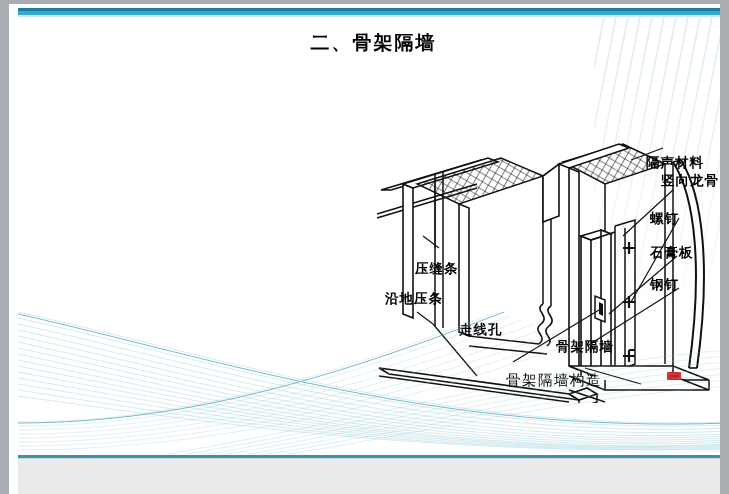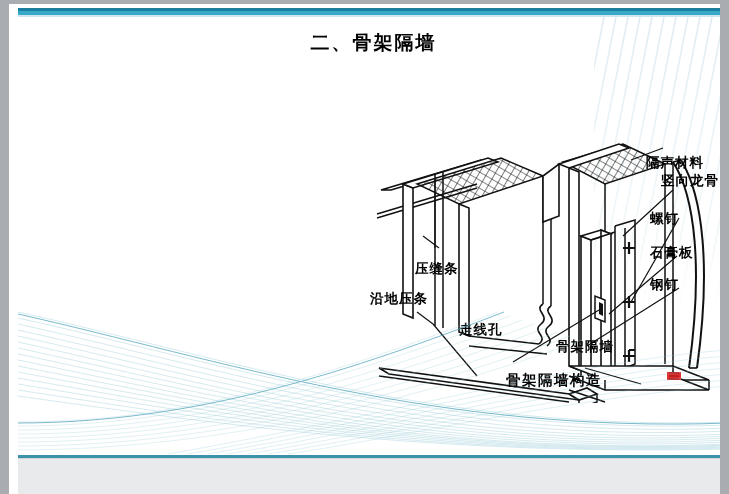--- a/index.html
+++ b/index.html
@@ -63,27 +63,27 @@
     position:absolute;font-size:13.5px;font-weight:bold;color:#000;
     white-space:nowrap;letter-spacing:1px;
     font-family:"Liberation Serif","DejaVu Serif",serif;
   }
   #lbl-0{left:628px;top:146px;}
   #lbl-1{left:628px;top:164px;margin-left:15px;}
   #lbl-2{left:632px;top:202px;}
   #lbl-3{left:632px;top:236px;}
   #lbl-4{left:632px;top:268px;}
   #lbl-5{left:397px;top:220px;margin-top:32px;}
-  #lbl-6{left:352px;top:282px;text-align:right;}
+  #lbl-6{left:367px;top:282px;text-align:right;}
   #lbl-7{left:441px;top:313px;text-align:right;}
   #lbl-8{left:538px;top:330px;}
 
   #caption{
     position:absolute;left:488px;top:363px;
-    font-size:14.5px;font-weight:bold;color:#000;letter-spacing:1.5px;
+    font-size:14.5px;font-weight:normal;color:#000;letter-spacing:1.5px;
     font-family:"Liberation Serif","DejaVu Serif",serif;
   }
 </style>
 </head>
 <body>
 
 <div id="slide">
   <div id="canvas">
 
     <div class="top-rule-a"></div>

